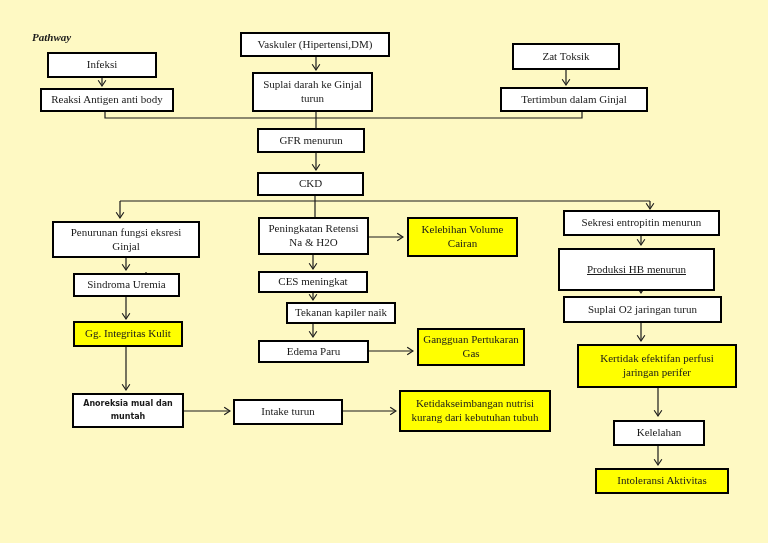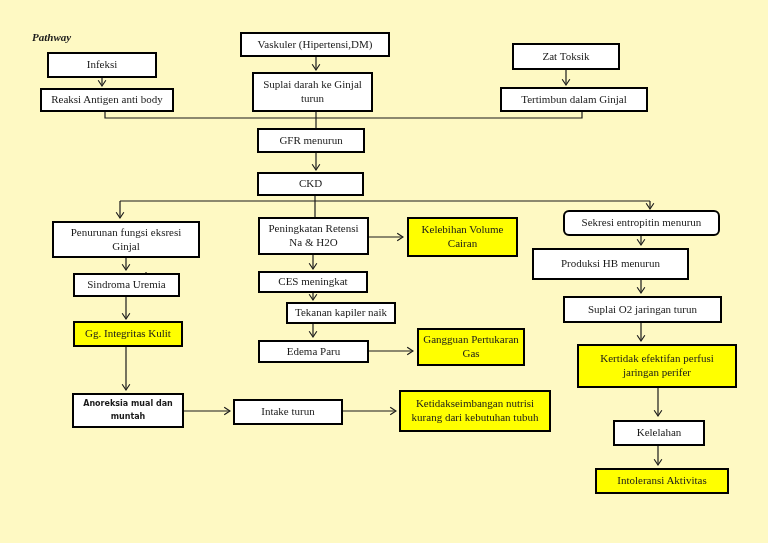--- a/index.html
+++ b/index.html
@@ -120,24 +120,24 @@
   <div class="node hl" style="left: 417px; top: 328px; width: 108px; height: 38px; background: rgb(255, 255, 0);">
     <span>Gangguan Pertukaran Gas</span>
     </div>
   <div class="node" style="left:233px; top:399px; width:110px; height:26px;">
     <span>Intake turun</span>
     </div>
   <div class="node hl" style="left: 399px; top: 390px; width: 152px; height: 42px; background: rgb(255, 255, 0);">
     <span>Ketidakseimbangan nutrisi kurang dari kebutuhan tubuh</span>
     </div>
 
-  <div class="node" style="left:563px; top:210px; width:157px; height:26px;border-radius:6px;">
+  <div class="node" style="left:563px; top:210px; width:157px; height:26px;">
     <span>Sekresi entropitin menurun</span>
     </div>
-  <div class="node" style="left:532px; top:248px; width:157px; height:32px;">
+  <div class="node" style="left:558px; top:248px; width:157px; height:43px;text-decoration:underline;">
     <span>Produksi HB menurun</span>
     </div>
   <div class="node" style="left:563px; top:296px; width:159px; height:27px;">
     <span>Suplai O2 jaringan turun</span>
     </div>
   <div class="node hl" style="left: 577px; top: 344px; width: 160px; height: 44px; background: rgb(255, 255, 0);">
     <span>Kertidak efektifan perfusi jaringan perifer</span>
     </div>
   <div class="node" style="left:613px; top:420px; width:92px; height:26px;">
     <span>Kelelahan</span>

